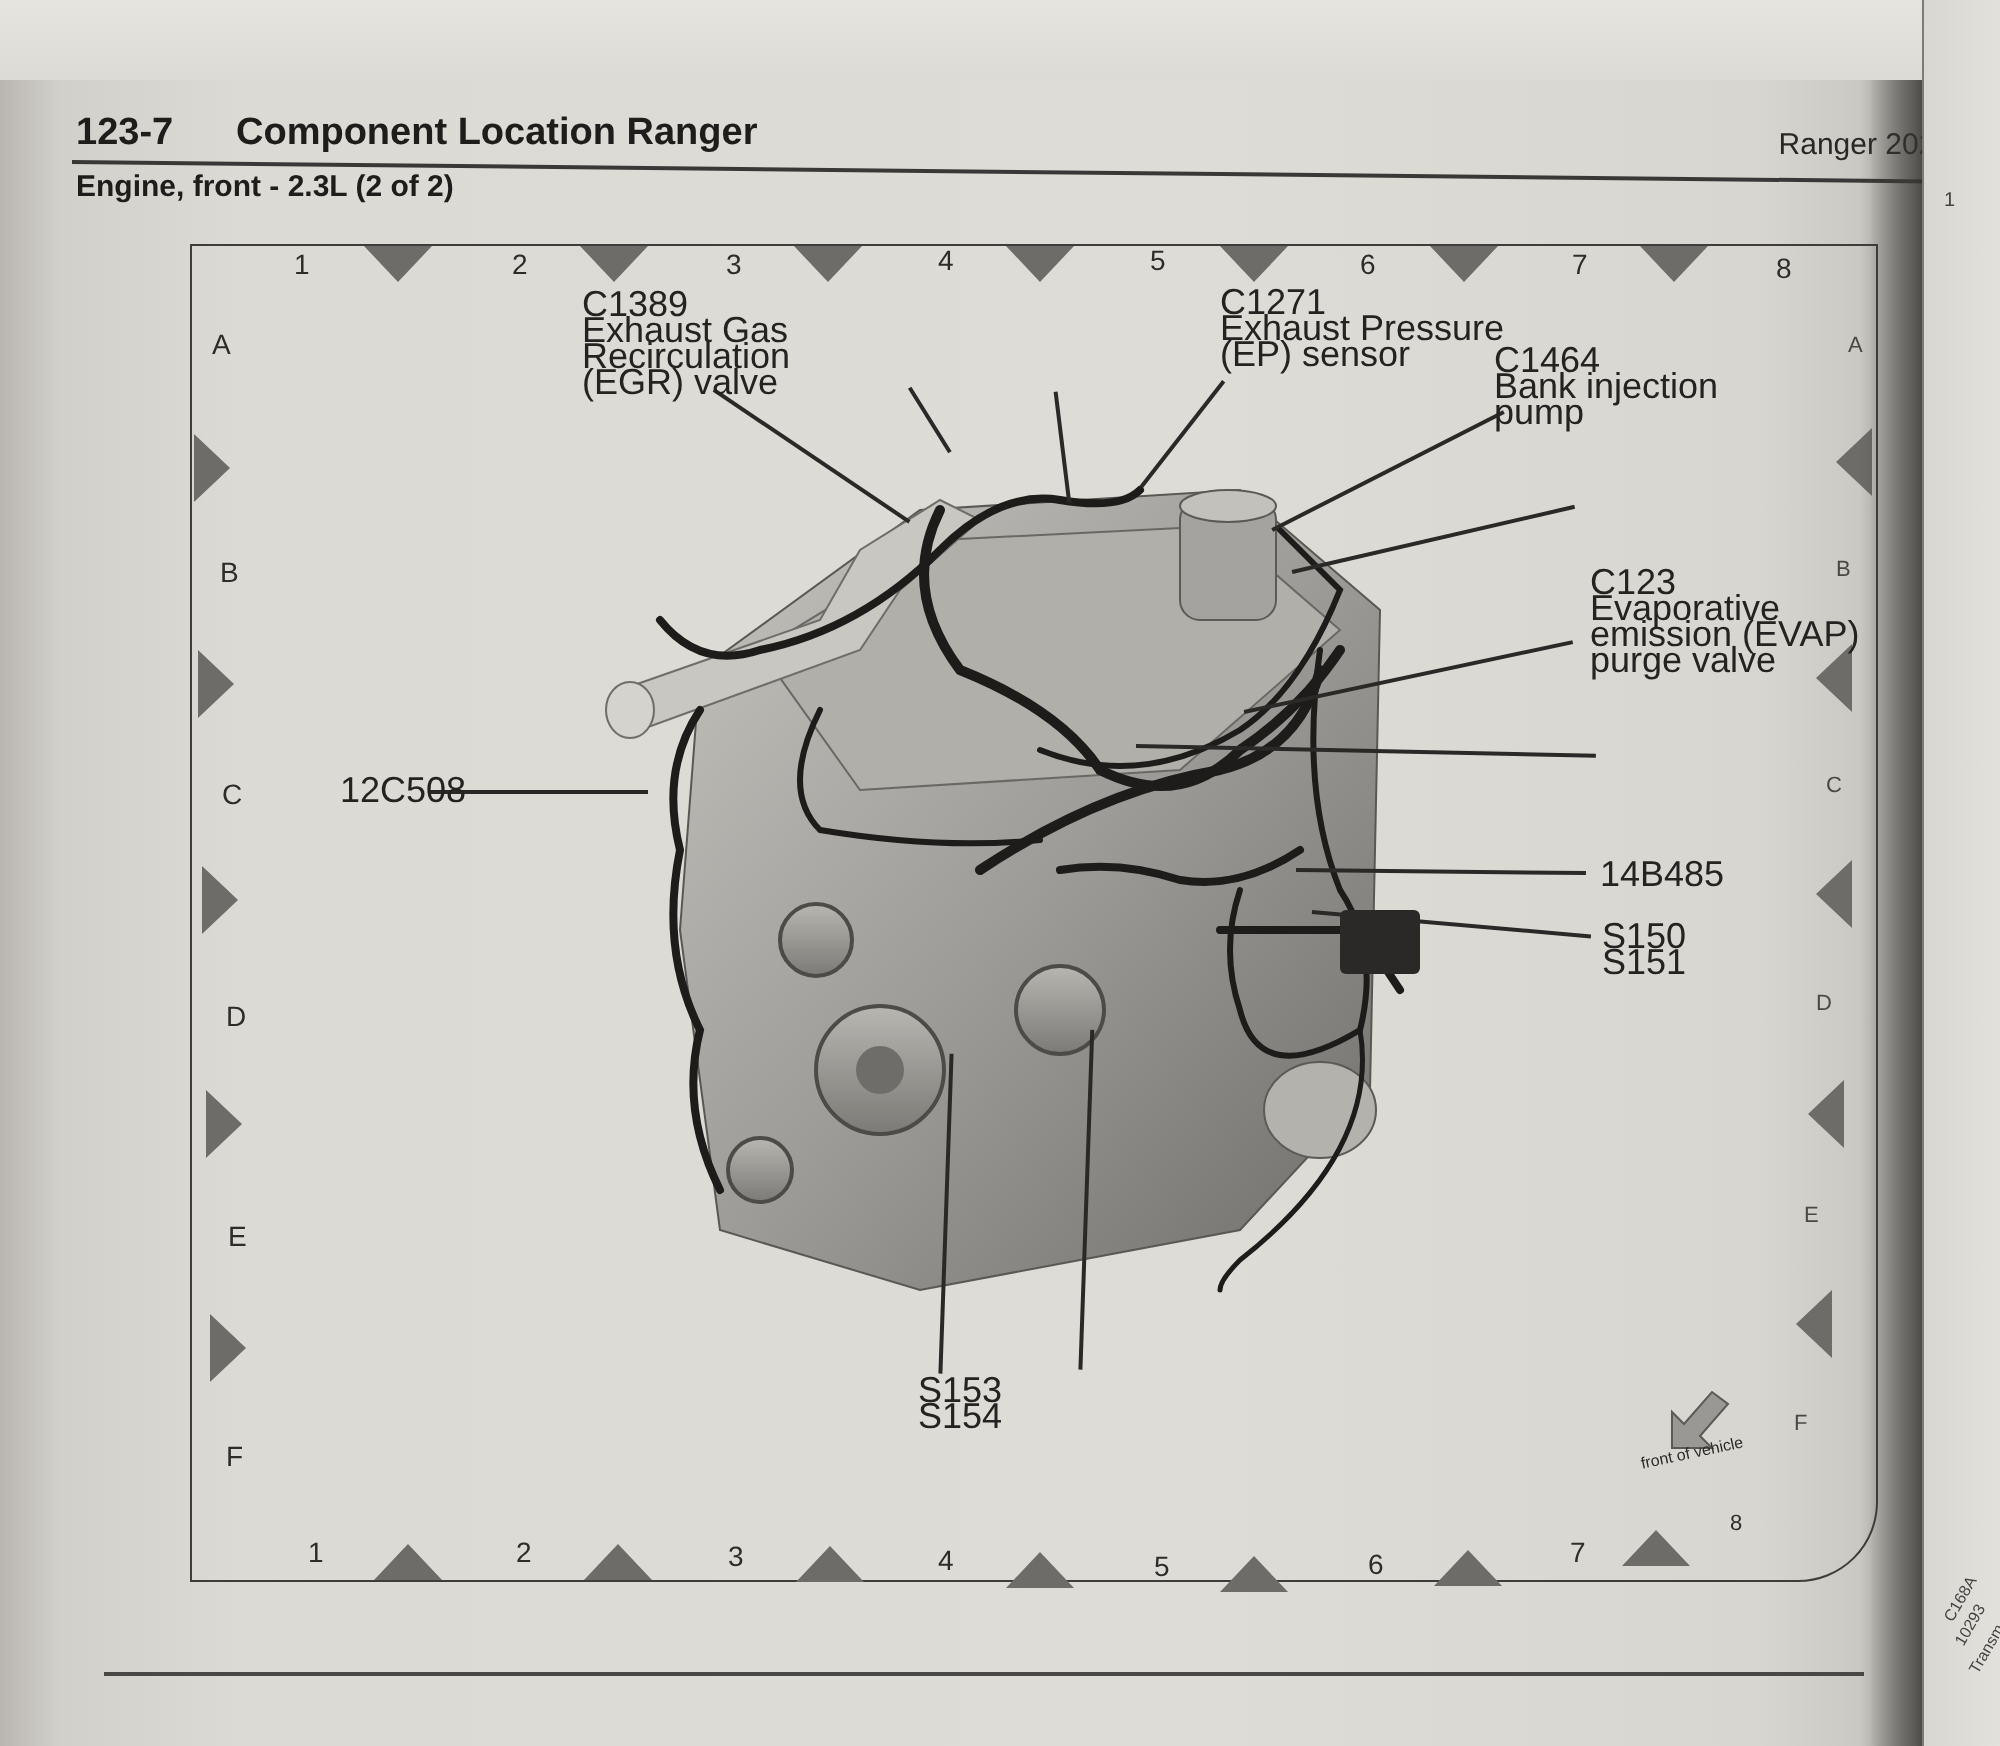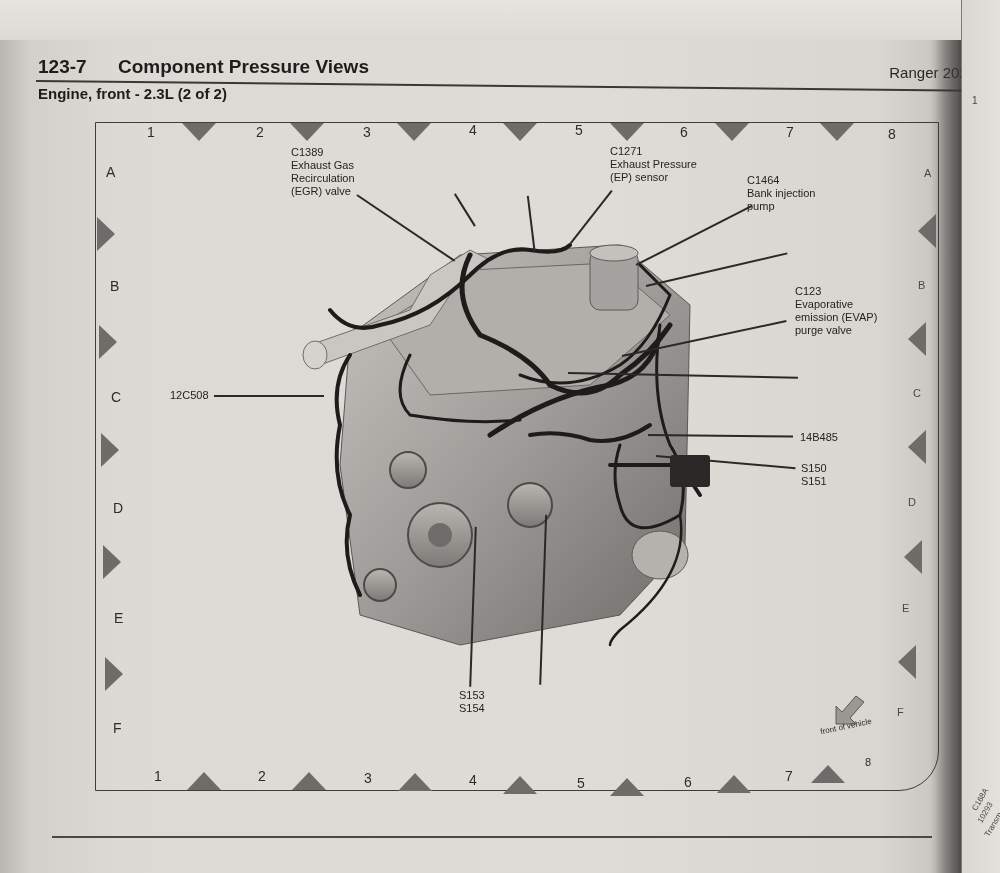--- a/index.html
+++ b/index.html
@@ -47,38 +47,38 @@
   }
   .tick-top, .tick-bottom, .tick-left, .tick-right {
     position:absolute; width:0; height:0;
   }
   .tick-top { border-left:17px solid transparent; border-right:17px solid transparent; border-top:18px solid #6e6c69; }
   .tick-bottom { border-left:17px solid transparent; border-right:17px solid transparent; border-bottom:18px solid #6e6c69; }
   .tick-left { border-top:17px solid transparent; border-bottom:17px solid transparent; border-left:18px solid #6e6c69; }
   .tick-right { border-top:17px solid transparent; border-bottom:17px solid transparent; border-right:18px solid #6e6c69; }
   .grid-label { position:absolute; font-size:14px; color:#2e2c2b; }
   .grid-label.small { font-size:11px; color:#4a4846; }
-  .callout { position:absolute; font-size:11px; line-height:13px; color:#252322; white-space:pre; }
+  .callout { position:absolute; font-size:18px; line-height:13px; color:#252322; white-space:pre; }
   .leader { position:absolute; height:1.6px; background:#2b2928; transform-origin:0 50%; }
   .engine { position:absolute; left:290px; top:215px; width:430px; height:470px; }
   .front-arrow { position:absolute; left:822px; top:688px; width:70px; height:50px; }
   .front-label { position:absolute; left:820px; top:722px; font-size:8px; color:#2c2a29; transform:rotate(-12deg); }
   .bottom-rule { position:absolute; left:52px; top:836px; width:880px; height:2px; background:#4a4846; }
   .shadow-band { position:absolute; left:930px; top:40px; width:45px; height:833px;
     background:linear-gradient(90deg, rgba(70,68,65,0) 0%, rgba(60,58,55,0.55) 60%, rgba(30,28,26,0.9) 100%); }
 </style>
 </head>
 <body>
 
 <div class="page">
   <div class="page-top"></div>
 
   <div class="header-section">
     <span class="section-num">123-7</span>
-    <span class="section-title">Component Pressure Views</span>
+    <span class="section-title">Component Location Ranger</span>
     <span class="model-year">Ranger 2020</span>
   </div>
   <div class="rule"></div>
   <div class="subtitle">Engine, front - 2.3L (2 of 2)</div>
 
   <div class="frame"></div>
 
   <div class="tick-top" style="left:182px;top:123px;"></div>
   <div class="tick-top" style="left:290px;top:123px;"></div>
   <div class="tick-top" style="left:397px;top:123px;"></div>

